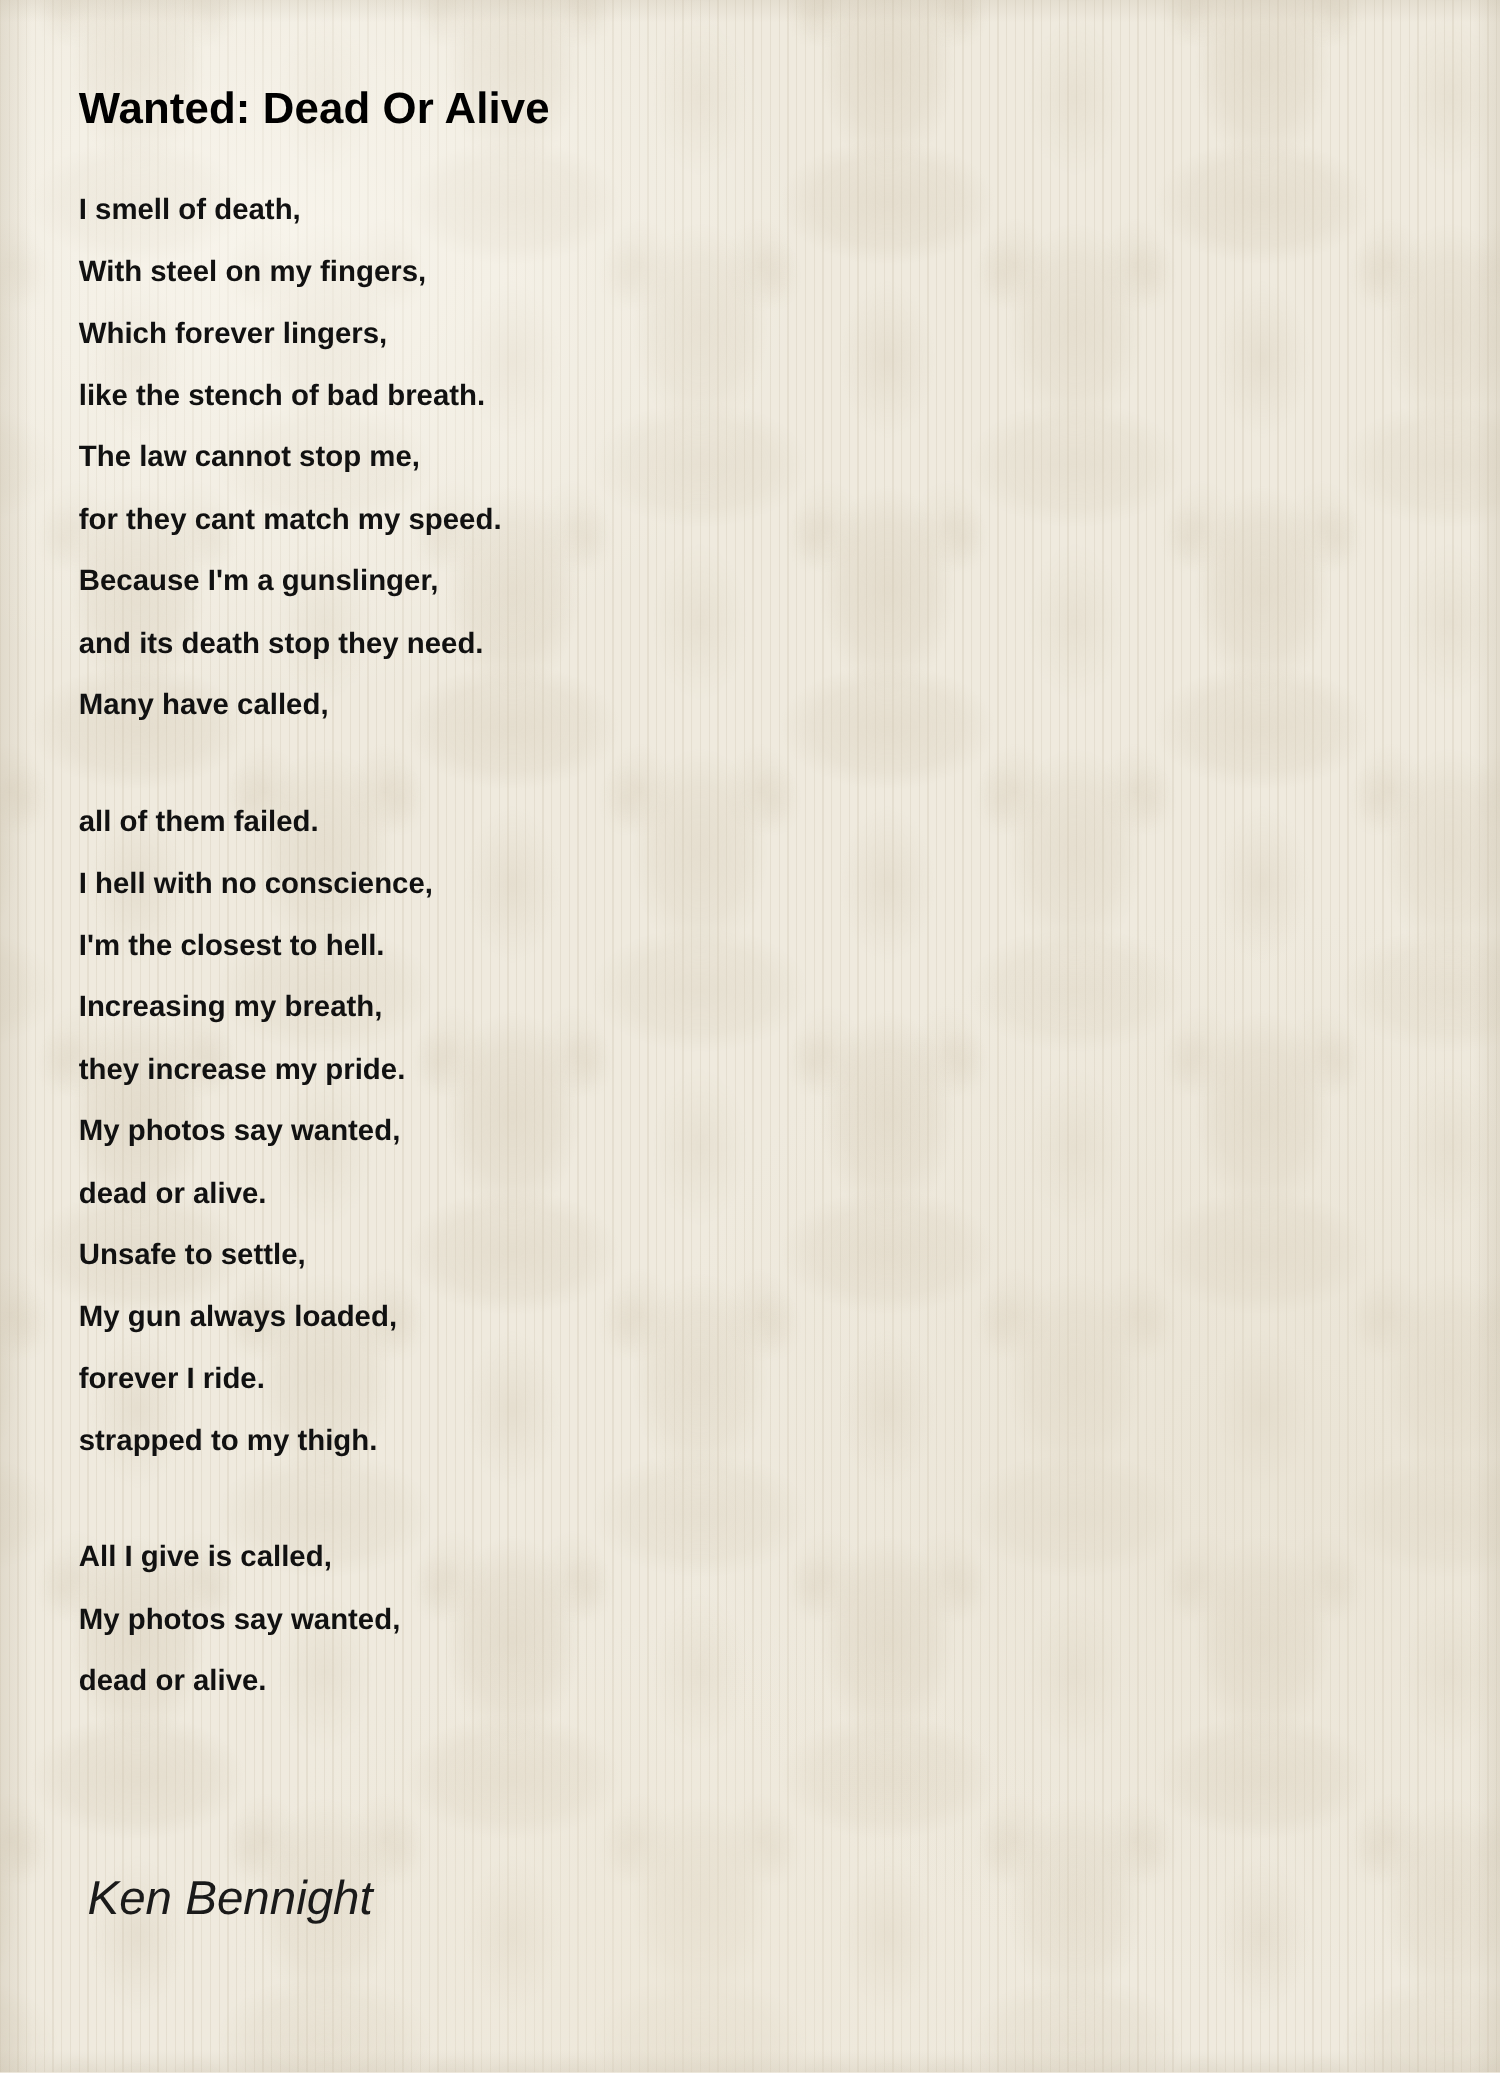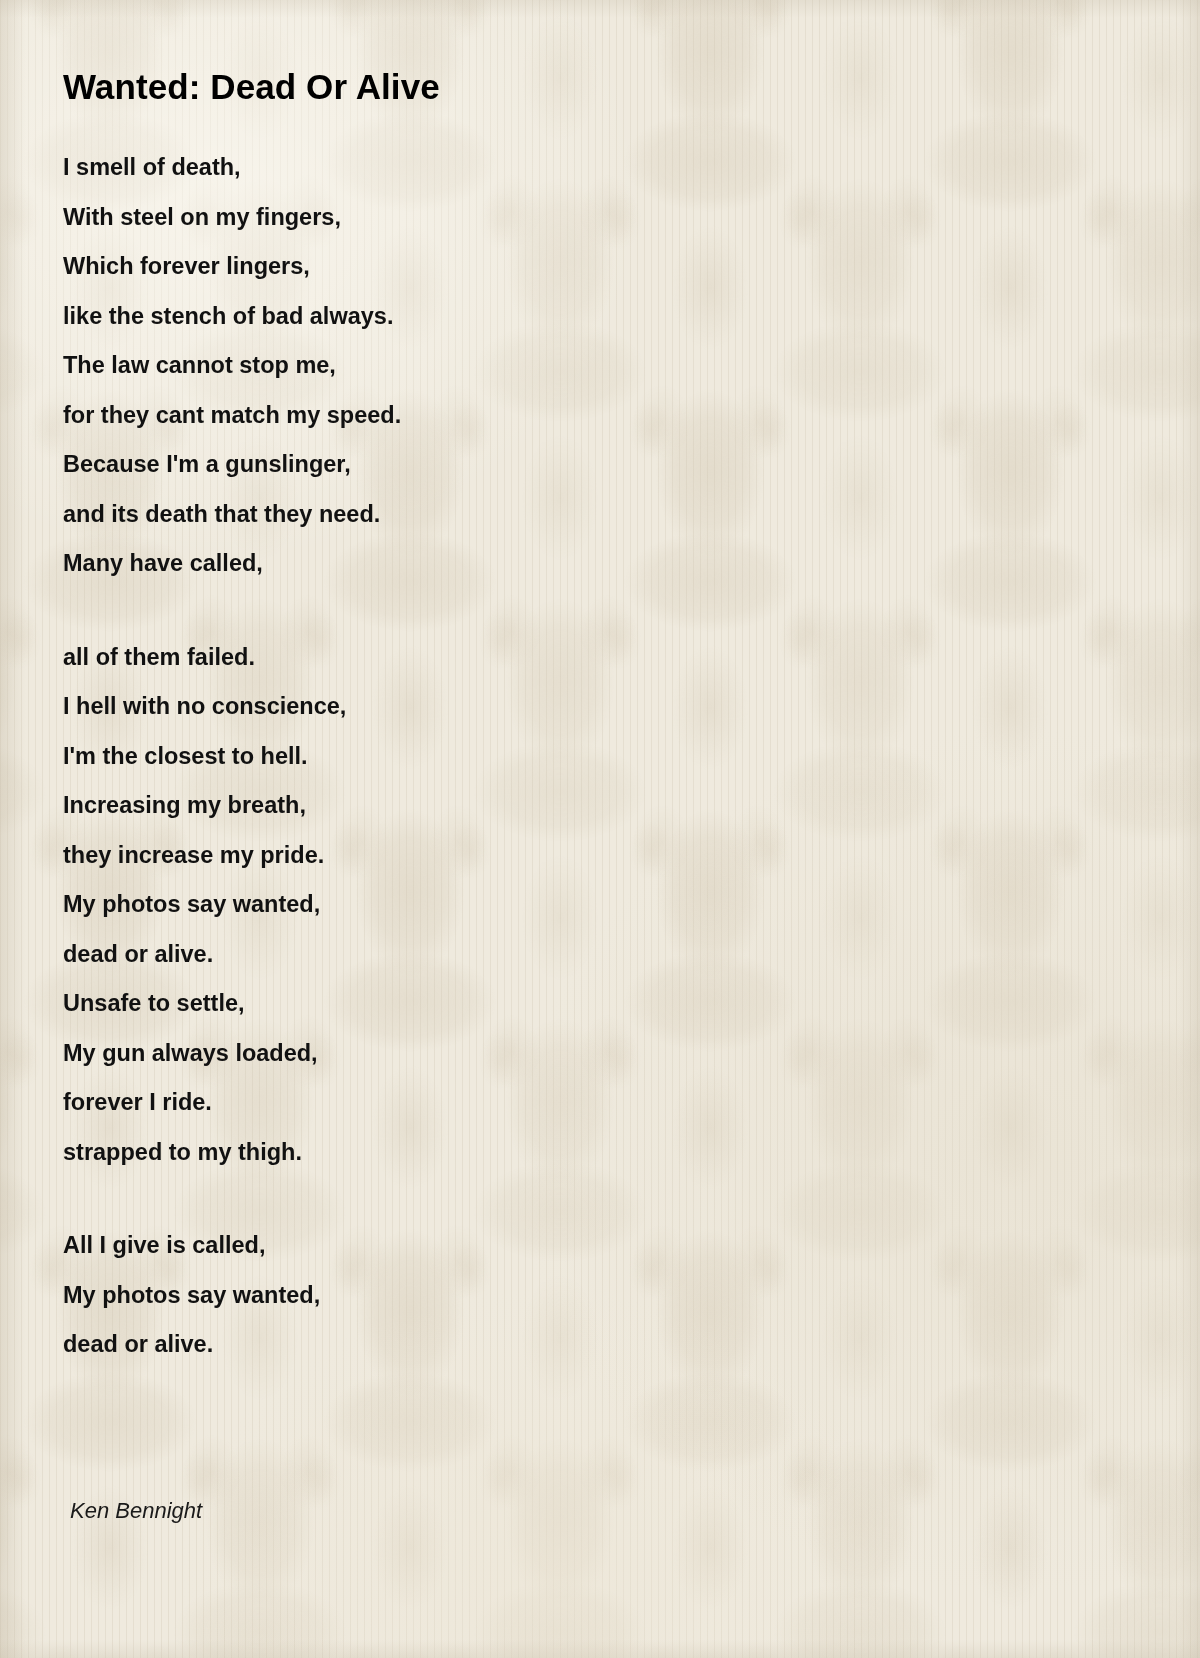--- a/index.html
+++ b/index.html
@@ -122,21 +122,21 @@
     font-weight: bold;
     color: #111111;
     line-height: 49.5px;
     white-space: pre;
   }
 
   .poet-name {
     position: absolute;
     left: 70px;
     top: 1498px;
-    font-size: 22px;
+    font-size: 38px;
     font-style: italic;
     font-weight: normal;
     color: #1a1a1a;
     font-family: "Liberation Sans", sans-serif;
     white-space: nowrap;
   }
 </style>
 </head>
 <body>
 
@@ -151,25 +151,25 @@
   <div class="content">
 
     <h1 class="poem-title">Wanted: Dead Or Alive</h1>
 
     <div class="poem-body">
 
       <div class="stanza">
         <div class="poem-line">I smell of death,</div>
         <div class="poem-line">With steel on my fingers,</div>
         <div class="poem-line">Which forever lingers,</div>
-        <div class="poem-line">like the stench of bad always.</div>
+        <div class="poem-line">like the stench of bad breath.</div>
         <div class="poem-line">The law cannot stop me,</div>
         <div class="poem-line">for they cant match my speed.</div>
         <div class="poem-line">Because I'm a gunslinger,</div>
-        <div class="poem-line">and its death that they need.</div>
+        <div class="poem-line">and its death stop they need.</div>
         <div class="poem-line">Many have called,</div>
       </div>
 
       <div class="stanza">
         <div class="poem-line">all of them failed.</div>
         <div class="poem-line">I hell with no conscience,</div>
         <div class="poem-line">I'm the closest to hell.</div>
         <div class="poem-line">Increasing my breath,</div>
         <div class="poem-line">they increase my pride.</div>
         <div class="poem-line">My photos say wanted,</div>

